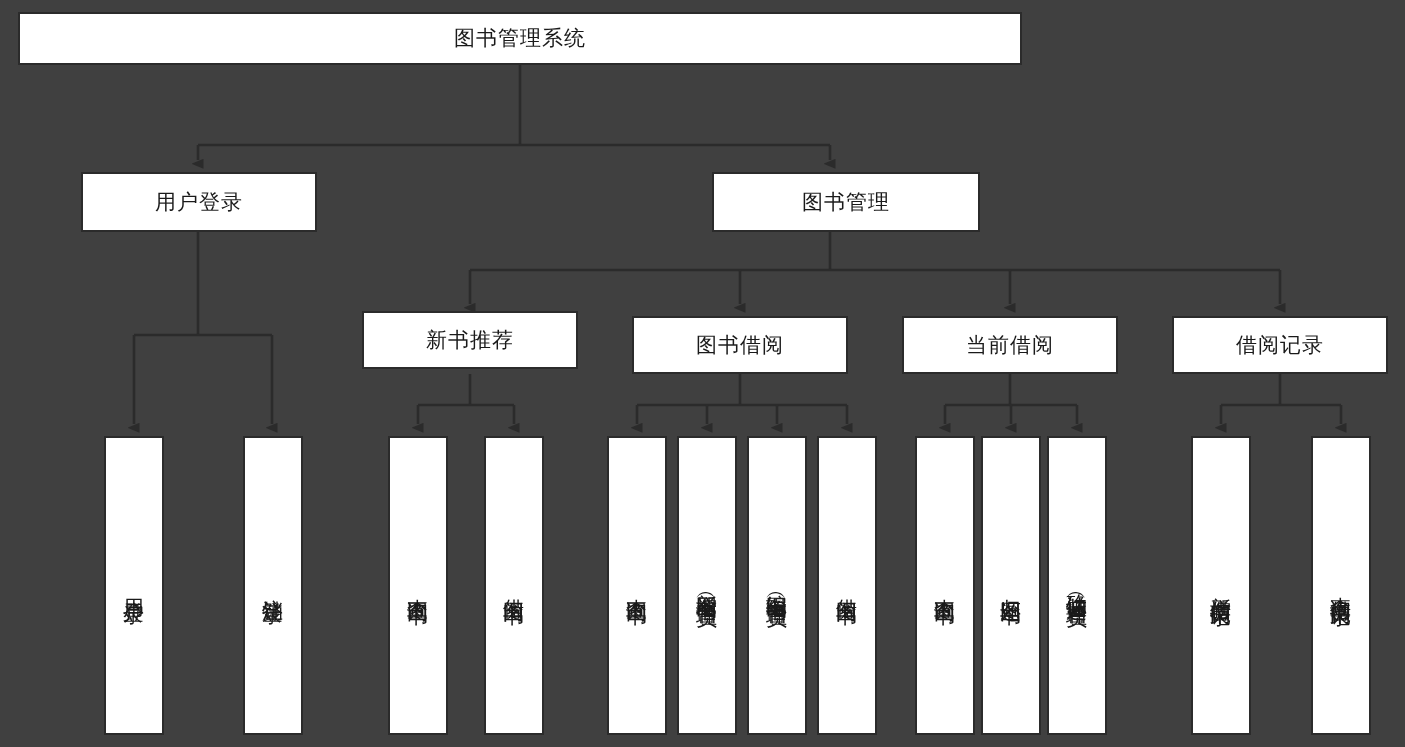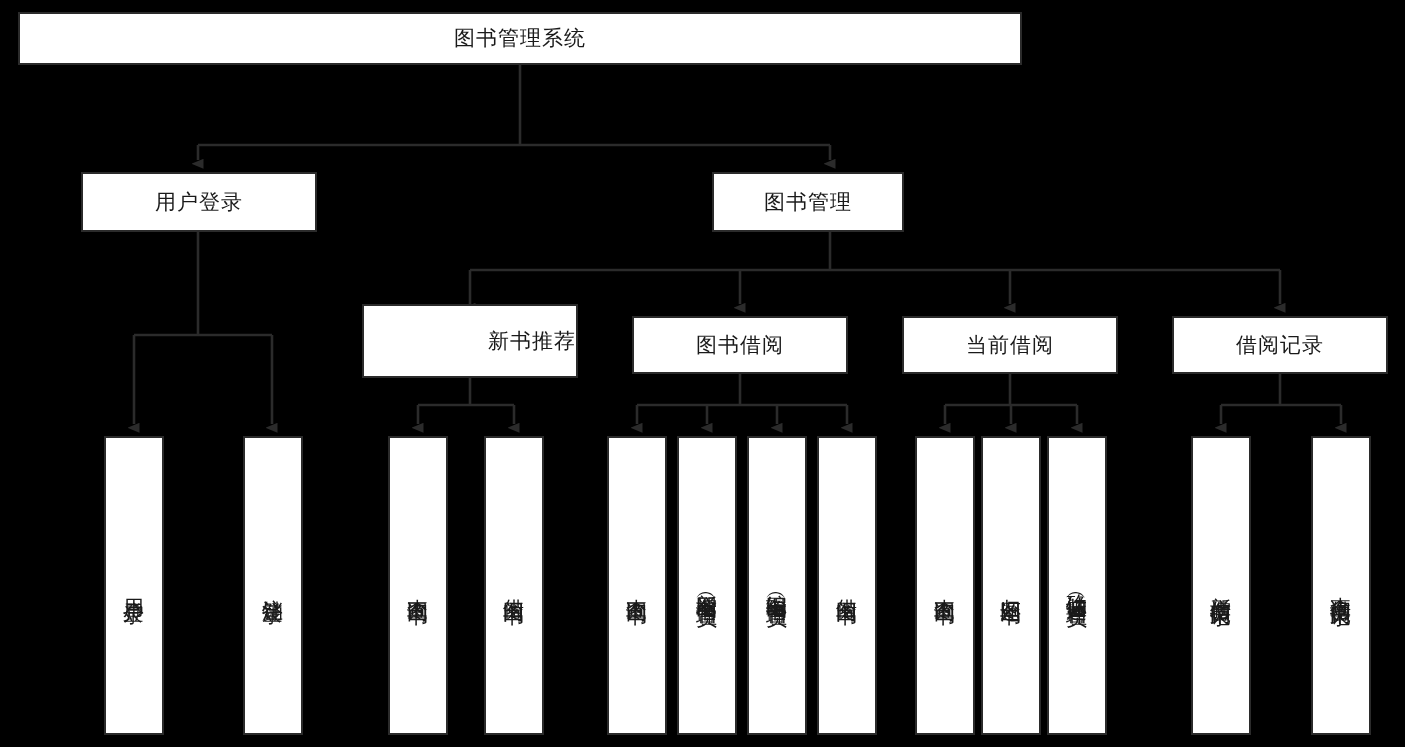--- a/index.html
+++ b/index.html
@@ -8,21 +8,21 @@
     padding: 0;
     background: #ffffff;
   }
   body {
     font-family: "Liberation Sans", "DejaVu Sans", sans-serif;
   }
   #canvas {
     position: relative;
     width: 1405px;
     height: 747px;
-    background: #000000;
+    background: #404040;
     overflow: hidden;
   }
   svg#wires {
     position: absolute;
     left: 0;
     top: 0;
     width: 1405px;
     height: 747px;
     pointer-events: none;
   }
@@ -130,25 +130,25 @@
     </g>
   </svg>
 
   <div class="node horiz" style="left:18px; top:12px; width:1004px; height:53px;">
     <span class="label">图书管理系统</span>
   </div>
 
   <div class="node horiz" style="left:81px; top:172px; width:236px; height:60px;">
     <span class="label">用户登录</span>
   </div>
-  <div class="node horiz" style="left:712px; top:172px; width:192px; height:60px;">
+  <div class="node horiz" style="left:712px; top:172px; width:268px; height:60px;">
     <span class="label">图书管理</span>
   </div>
 
-  <div class="node horiz" style="left:362px; top:304px; width:216px; height:74px;justify-content:flex-end;">
+  <div class="node horiz" style="left:362px; top:311px; width:216px; height:58px;">
     <span class="label">新书推荐</span>
   </div>
   <div class="node horiz" style="left:632px; top:316px; width:216px; height:58px;">
     <span class="label">图书借阅</span>
   </div>
   <div class="node horiz" style="left:1172px; top:316px; width:216px; height:58px;">
     <span class="label">借阅记录</span>
   </div>
   <div class="node horiz" style="left:902px; top:316px; width:216px; height:58px;">
     <span class="label">当前借阅</span>

